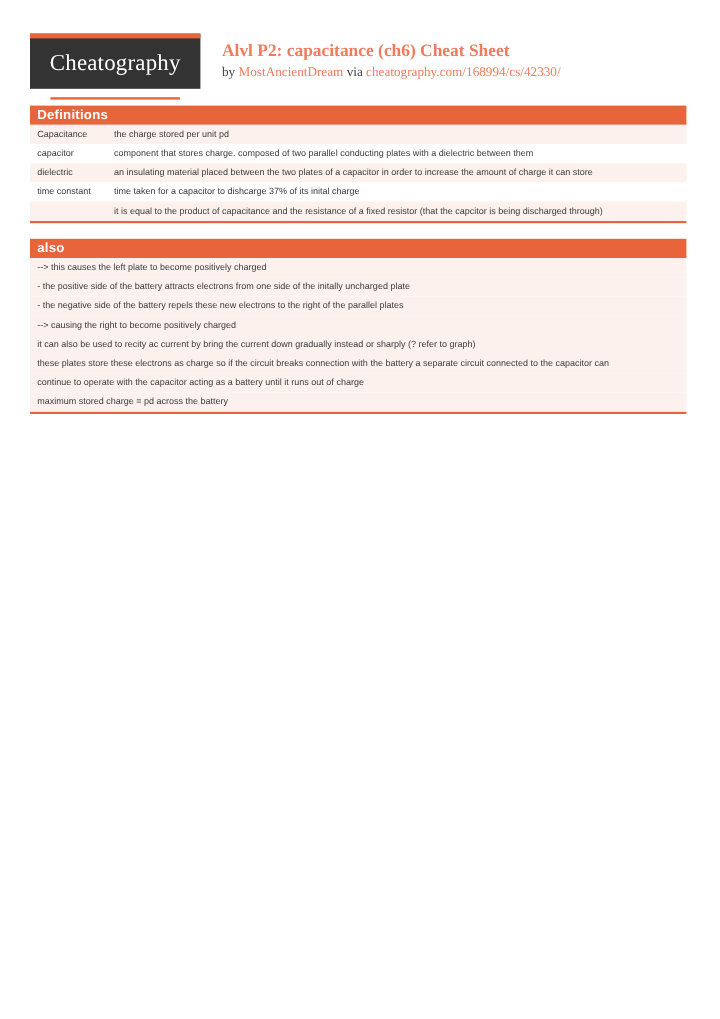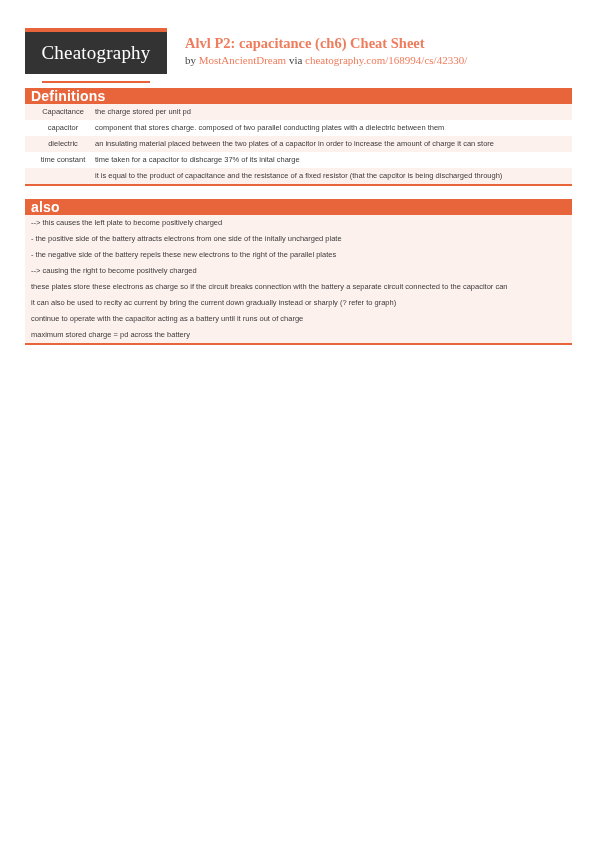--- a/index.html
+++ b/index.html
@@ -87,21 +87,21 @@
   .block {
     position: absolute;
     left: 25px;
     width: 547px;
     border-bottom: 2px solid #e8653c;
     box-sizing: border-box;
   }
   .block-header {
     background: #e8653c;
     color: #ffffff;
-    font-size: 14px;
+    font-size: 11px;
     font-weight: bold;
     padding: 4px 6px 4px 6px;
     height: 16px;
     box-sizing: border-box;
     line-height: 9px;
     letter-spacing: .2px;
   }
   .rows { display: block; }
   .row {
     display: flex;
@@ -113,21 +113,20 @@
     padding: 3px 0 3px 0;
   }
   .row.odd  { background: #fdf1ed; }
   .row.even { background: #ffffff; }
   .cell-term {
     width: 70px;
     flex: none;
     padding-left: 6px;
     box-sizing: border-box;
     color: #3b3b3b;
-    text-align: center;
   }
   .cell-def {
     flex: 1;
     padding-right: 6px;
     color: #3b3b3b;
   }
   .row-full {
     display: block;
     font-size: 7.5px;
     line-height: 10px;
@@ -184,20 +183,20 @@
       </div>
   </div>
 
   <div class="block" id="block-intro" style="top:199px;">
     <div class="block-header">also</div>
     <div class="rows" id="rows-intro">
         <div class="row-full">--&gt; this causes the left plate to become positively charged</div>
         <div class="row-full">- the positive side of the battery attracts electrons from one side of the initally uncharged plate</div>
         <div class="row-full">- the negative side of the battery repels these new electrons to the right of the parallel plates</div>
         <div class="row-full">--&gt; causing the right to become positively charged</div>
+        <div class="row-full">it can also be used to recity ac current by bring the current down gradually instead or sharply (? refer to graph)</div>
         <div class="row-full">these plates store these electrons as charge so if the circuit breaks connection with the battery a separate circuit connected to the capacitor can</div>
-        <div class="row-full">it can also be used to recity ac current by bring the current down gradually instead or sharply (? refer to graph)</div>
         <div class="row-full">continue to operate with the capacitor acting as a battery until it runs out of charge</div>
         <div class="row-full">maximum stored charge = pd across the battery</div>
       </div>
   </div>
 
 </div>
 
 </body></html>

